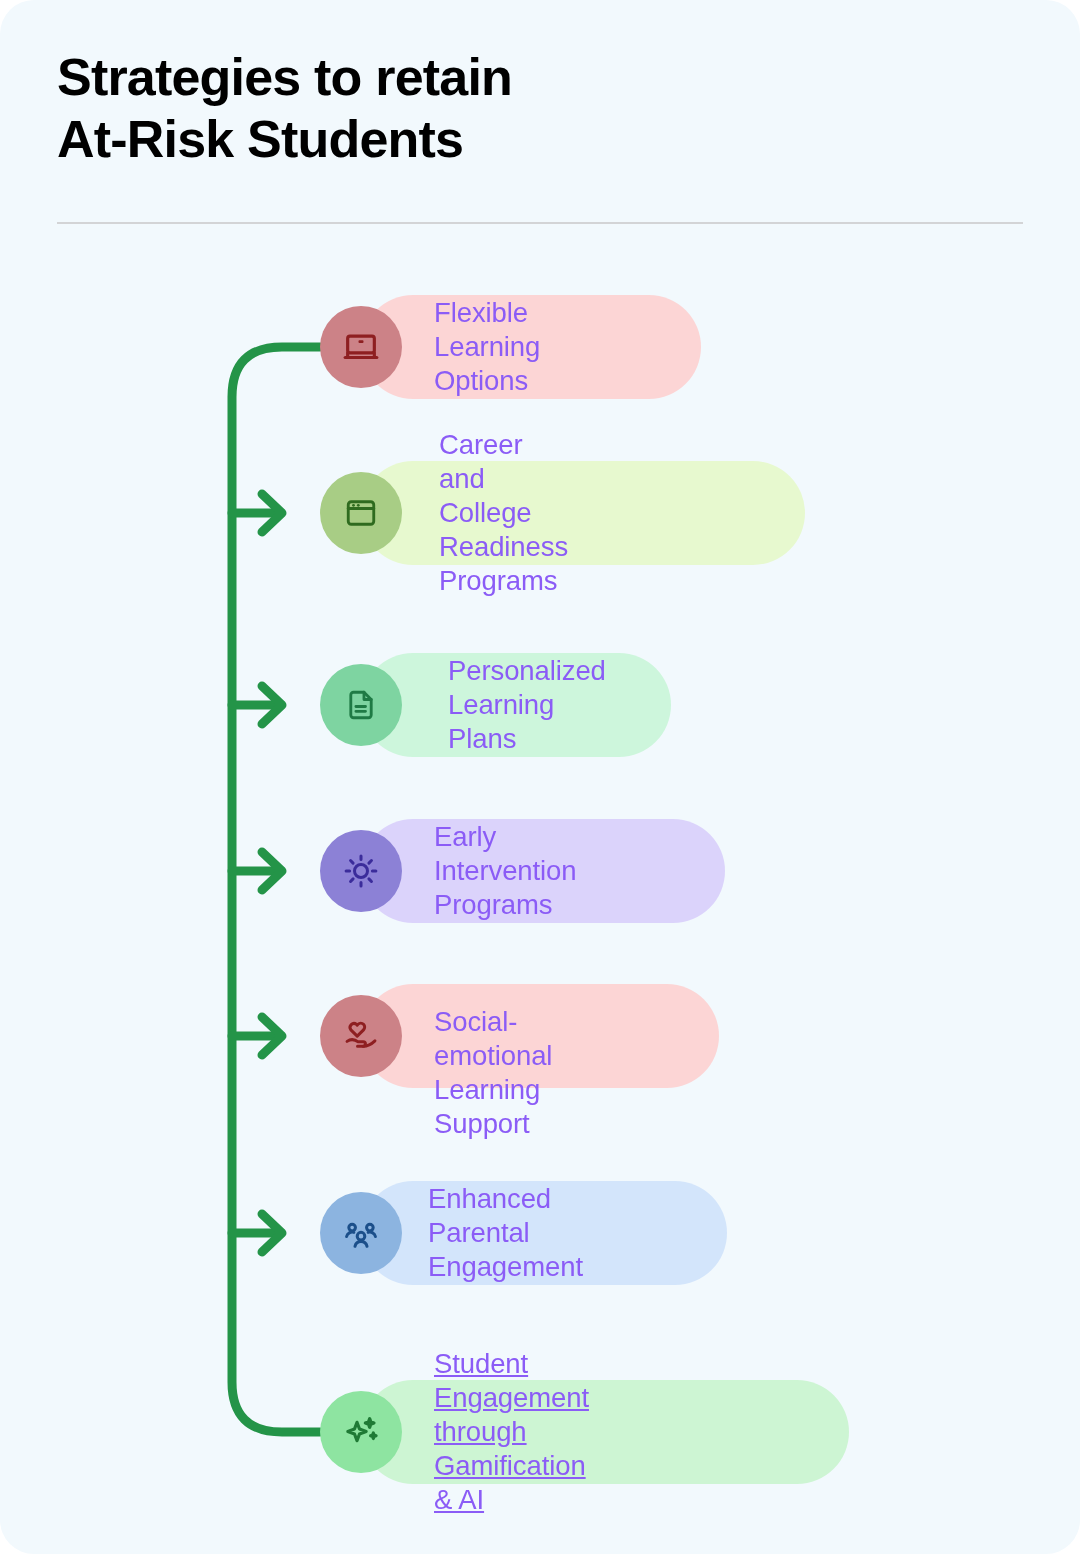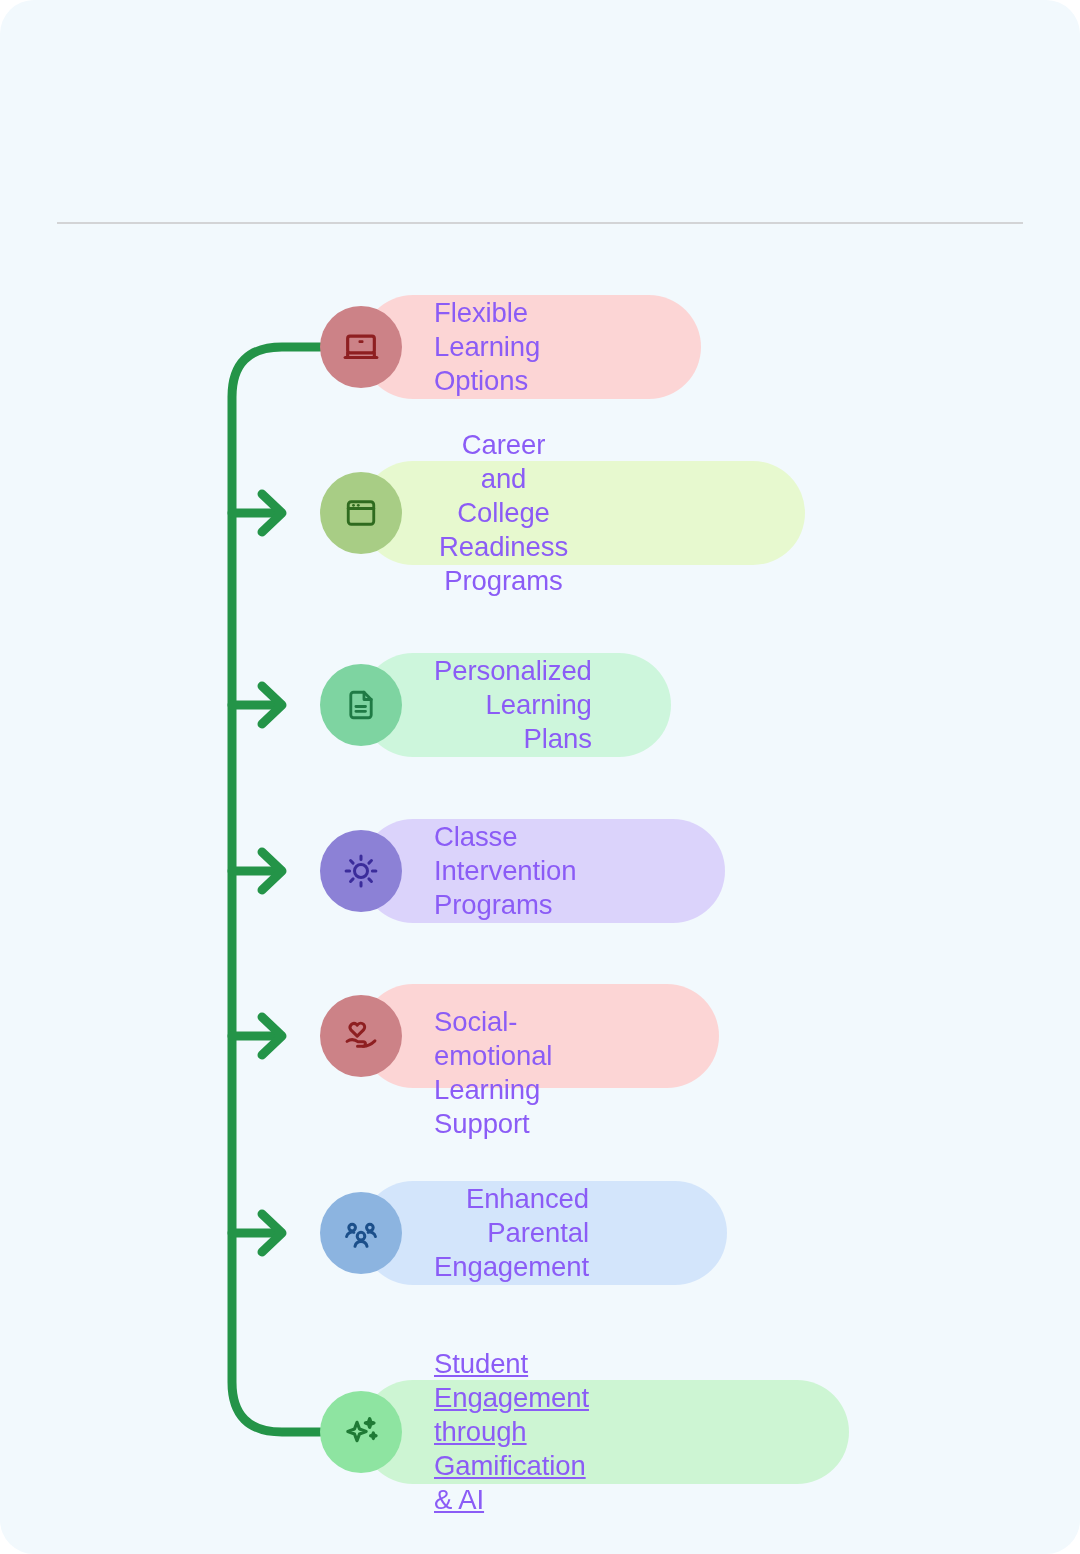--- a/index.html
+++ b/index.html
@@ -130,20 +130,22 @@
     white-space: pre-line;
     letter-spacing: -0.1px;
   }
 </style>
 </head>
 <body>
 
 <div id="card">
 
   <div id="header">
+    <h1 id="title">Strategies to retain
+At-Risk Students</h1>
 
   </div>
 
   <div id="divider"></div>
 
   <svg id="flow" viewBox="0 0 1080 1554">
 
     <path d="M 320 347 L 282 347 Q 232 347 232 397 L 232 1382 Q 232 1432 282 1432 L 320 1432" fill="none" stroke="#249448" stroke-width="9" stroke-linecap="round"></path>
 
     <g stroke="#249448" stroke-width="9" fill="none" stroke-linecap="round" stroke-linejoin="round">
@@ -187,47 +189,47 @@
   <div class="item" style="left:320px; top:461px;">
     <div class="pill" style="width:444px; background:#e7f9cf;"></div>
     <div class="bubble" style="background:#a8cd85;">
       <svg width="36" height="36" viewBox="0 0 24 24" fill="none" stroke="#2f6b1f" stroke-width="1.9" stroke-linecap="round" stroke-linejoin="round">
         <rect x="3.5" y="4.5" width="17" height="15" rx="2"></rect>
         <path d="M3.5 9 h17"></path>
         <circle cx="7" cy="6.9" r="0.95" fill="#2f6b1f" stroke="none"></circle>
         <circle cx="10.2" cy="6.9" r="0.95" fill="#2f6b1f" stroke="none"></circle>
       </svg>
     </div>
-    <div class="item-label" style="left:119px;text-align:center;">Career and College
+    <div class="item-label" style="left:119px;">Career and College
 Readiness Programs</div>
   </div>
 
   <div class="item" style="left:320px; top:653px;">
     <div class="pill" style="width:310px; background:#cdf6dc;"></div>
     <div class="bubble" style="background:#7ed4a1;">
       <svg width="36" height="36" viewBox="0 0 24 24" fill="none" stroke="#1f7a45" stroke-width="1.9" stroke-linecap="round" stroke-linejoin="round">
         <path d="M14 3.5 H7 A1.8 1.8 0 0 0 5.2 5.3 v13.4 A1.8 1.8 0 0 0 7 20.5 h10 a1.8 1.8 0 0 0 1.8 -1.8 V8.3 Z"></path>
         <path d="M14 3.5 V8.3 h4.8"></path>
         <path d="M8.6 13 h6.4 M8.6 16.2 h6.4"></path>
       </svg>
     </div>
-    <div class="item-label" style="left:114px;text-align:right;">Personalized
+    <div class="item-label" style="left:128px;">Personalized
 Learning Plans</div>
   </div>
 
   <div class="item" style="left:320px; top:819px;">
     <div class="pill" style="width:364px; background:#dbd3fb;"></div>
     <div class="bubble" style="background:#8c81d6;">
       <svg width="38" height="38" viewBox="0 0 24 24" fill="none" stroke="#3b2c9b" stroke-width="1.9" stroke-linecap="round" stroke-linejoin="round">
         <circle cx="12" cy="12" r="4.1"></circle>
         <path d="M12 2.6 v2.2 M12 19.2 v2.2 M2.6 12 h2.2 M19.2 12 h2.2"></path>
         <path d="M5.4 5.4 l1.6 1.6 M17 17 l1.6 1.6 M18.6 5.4 l-1.6 1.6 M7 17 l-1.6 1.6"></path>
       </svg>
     </div>
-    <div class="item-label" style="left:114px;">Classe Intervention
+    <div class="item-label" style="left:114px;">Early Intervention
 Programs</div>
   </div>
 
   <div class="item" style="left:320px; top:984px;">
     <div class="pill" style="width:358px; background:#fcd5d5;"></div>
     <div class="bubble" style="background:#cc8287;">
       <svg width="38" height="38" viewBox="0 0 24 24" fill="none" stroke="#8e1f21" stroke-width="1.9" stroke-linecap="round" stroke-linejoin="round">
         <path d="M13.6 4.6 a2.5 2.5 0 0 0 -3.5 0 l-0.5 0.5 l-0.5 -0.5 a2.5 2.5 0 0 0 -3.5 3.5 l4 4 l4 -4 a2.5 2.5 0 0 0 0 -3.5 z"></path>
         <path d="M3.2 15.4 c2.3 -1.6 5 -1.2 7 0.3 h3.2 a1.4 1.4 0 0 1 0 2.8 h-3.6"></path>
         <path d="M13.4 18.5 c3.2 0 5.2 -1.3 7.4 -3.4"></path>
@@ -242,21 +244,21 @@
     <div class="bubble" style="background:#8cb4e0;">
       <svg width="38" height="38" viewBox="0 0 24 24" fill="none" stroke="#1c4f8a" stroke-width="1.9" stroke-linecap="round" stroke-linejoin="round">
         <circle cx="12" cy="14" r="2.4"></circle>
         <path d="M8.2 20.4 a3.9 3.9 0 0 1 7.6 0"></path>
         <circle cx="6.4" cy="8.6" r="2.1"></circle>
         <path d="M2.9 14.2 a3.6 3.6 0 0 1 4.6 -2.6"></path>
         <circle cx="17.6" cy="8.6" r="2.1"></circle>
         <path d="M21.1 14.2 a3.6 3.6 0 0 0 -4.6 -2.6"></path>
       </svg>
     </div>
-    <div class="item-label" style="left:114px;text-align:right;">Enhanced Parental
+    <div class="item-label" style="left:108px;">Enhanced Parental
 Engagement</div>
   </div>
 
   <div class="item" style="left:320px; top:1380px;">
     <div class="pill" style="width:488px; background:#cdf5d3;"></div>
     <div class="bubble" style="background:#8ee4a1;">
       <svg width="40" height="40" viewBox="0 0 24 24" fill="none" stroke="#1f7a35" stroke-width="1.9" stroke-linecap="round" stroke-linejoin="round">
         <path d="M9.6 6.2 l1.5 4 l4 1.5 l-4 1.5 l-1.5 4 l-1.5 -4 l-4 -1.5 l4 -1.5 z"></path>
         <path d="M17.2 4 l0.7 1.9 l1.9 0.7 l-1.9 0.7 l-0.7 1.9 l-0.7 -1.9 l-1.9 -0.7 l1.9 -0.7 z"></path>
         <path d="M19.4 12.6 l0.45 1.2 l1.2 0.45 l-1.2 0.45 l-0.45 1.2 l-0.45 -1.2 l-1.2 -0.45 l1.2 -0.45 z"></path>

